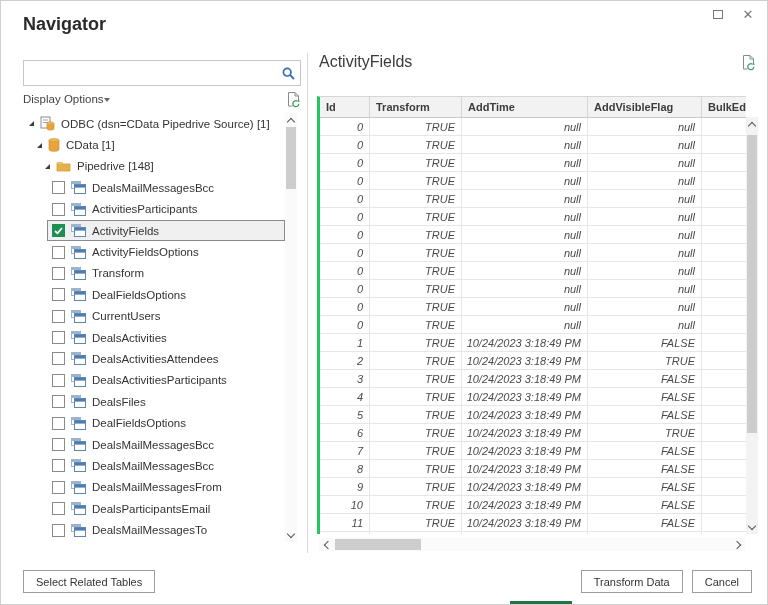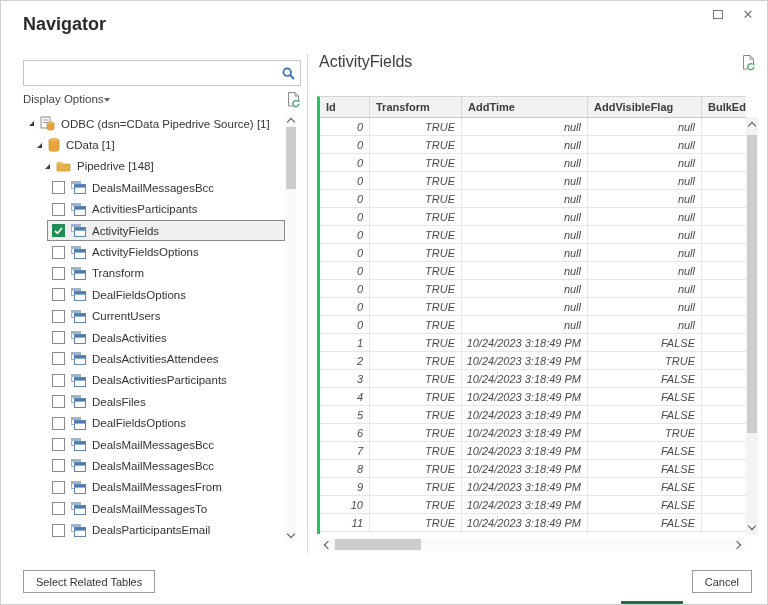--- a/index.html
+++ b/index.html
@@ -349,33 +349,33 @@
         <div class="tree-row table-row">
           <span class="checkbox"></span>
           <span class="tbl-icon">
             <svg width="15" height="13" viewBox="0 0 15 13">
               <rect x="0.5" y="0.5" width="9" height="7" fill="#fff" stroke="#9fb4cc"></rect>
               <rect x="1" y="1" width="8" height="2" fill="#9fb4cc"></rect>
               <rect x="3.5" y="3.5" width="11" height="9" fill="#fff" stroke="#5d87b8"></rect>
               <rect x="4" y="4" width="10" height="2.6" fill="#4d7cb0"></rect>
             </svg>
           </span>
+          <span class="tree-label">DealsParticipantsEmail</span>
+        </div>
+        <div class="tree-row table-row">
+          <span class="checkbox"></span>
+          <span class="tbl-icon">
+            <svg width="15" height="13" viewBox="0 0 15 13">
+              <rect x="0.5" y="0.5" width="9" height="7" fill="#fff" stroke="#9fb4cc"></rect>
+              <rect x="1" y="1" width="8" height="2" fill="#9fb4cc"></rect>
+              <rect x="3.5" y="3.5" width="11" height="9" fill="#fff" stroke="#5d87b8"></rect>
+              <rect x="4" y="4" width="10" height="2.6" fill="#4d7cb0"></rect>
+            </svg>
+          </span>
           <span class="tree-label">DealsMailMessagesTo</span>
-        </div>
-        <div class="tree-row table-row">
-          <span class="checkbox"></span>
-          <span class="tbl-icon">
-            <svg width="15" height="13" viewBox="0 0 15 13">
-              <rect x="0.5" y="0.5" width="9" height="7" fill="#fff" stroke="#9fb4cc"></rect>
-              <rect x="1" y="1" width="8" height="2" fill="#9fb4cc"></rect>
-              <rect x="3.5" y="3.5" width="11" height="9" fill="#fff" stroke="#5d87b8"></rect>
-              <rect x="4" y="4" width="10" height="2.6" fill="#4d7cb0"></rect>
-            </svg>
-          </span>
-          <span class="tree-label">DealsParticipantsEmail</span>
         </div>
       </div>
   </div>
 
   <div class="sb-v sb-left">
     <div class="sb-arrow" style="top:0;">
         <span class="chev up"></span>
       </div>
     <div class="sb-thumb-v" style="top:14px; height:62px;"></div>
     <div class="sb-arrow" style="bottom:0;">
@@ -592,16 +592,17 @@
       </div>
     <div class="sb-thumb-h" style="left:16px; width:86px;"></div>
     <div class="sb-arrow-h" style="right:0;">
         <span class="chev right"></span>
       </div>
   </div>
 
   <button class="btn btn-select-related">Select Related Tables</button>
   <div class="footer-right">
     <button class="btn btn-load">Load</button>
+    <button class="btn">Transform Data</button>
     <button class="btn">Cancel</button>
   </div>
 
 </div>
 
 </body></html>

